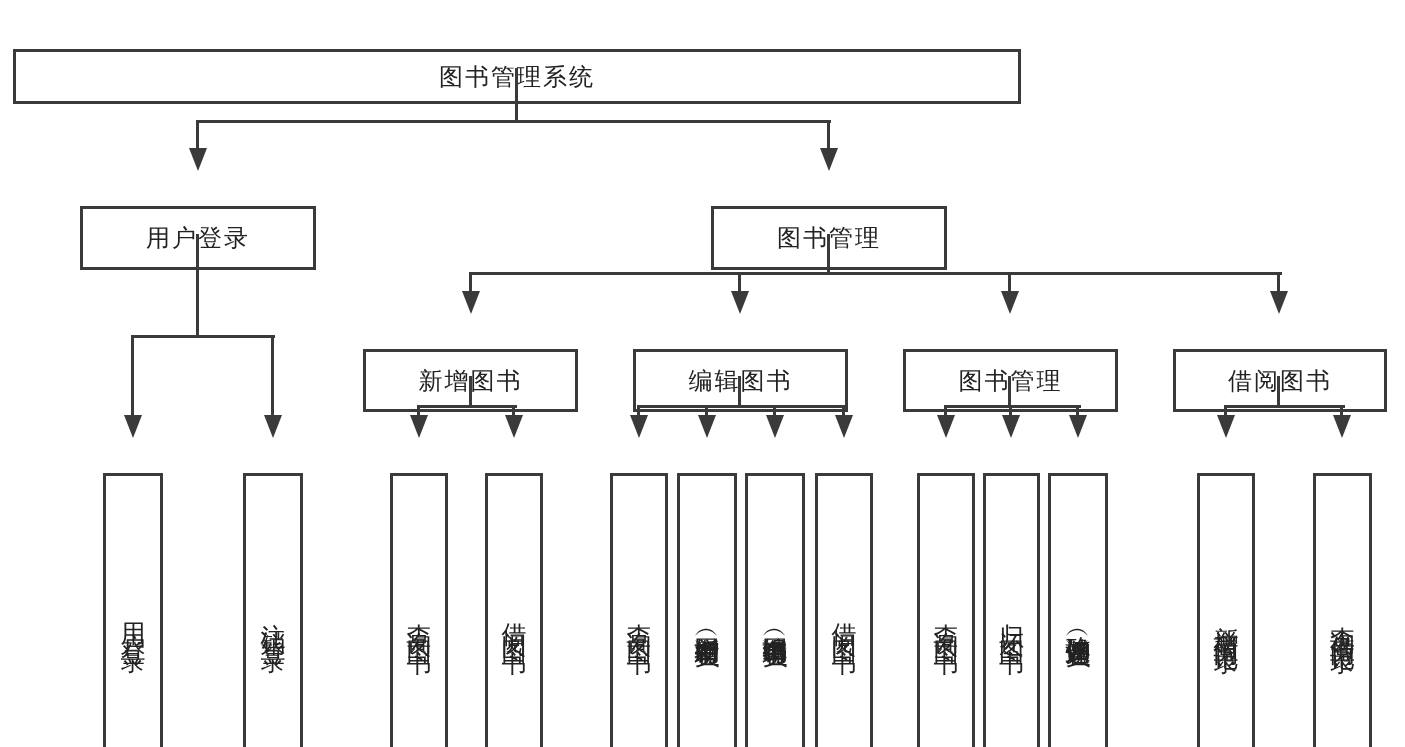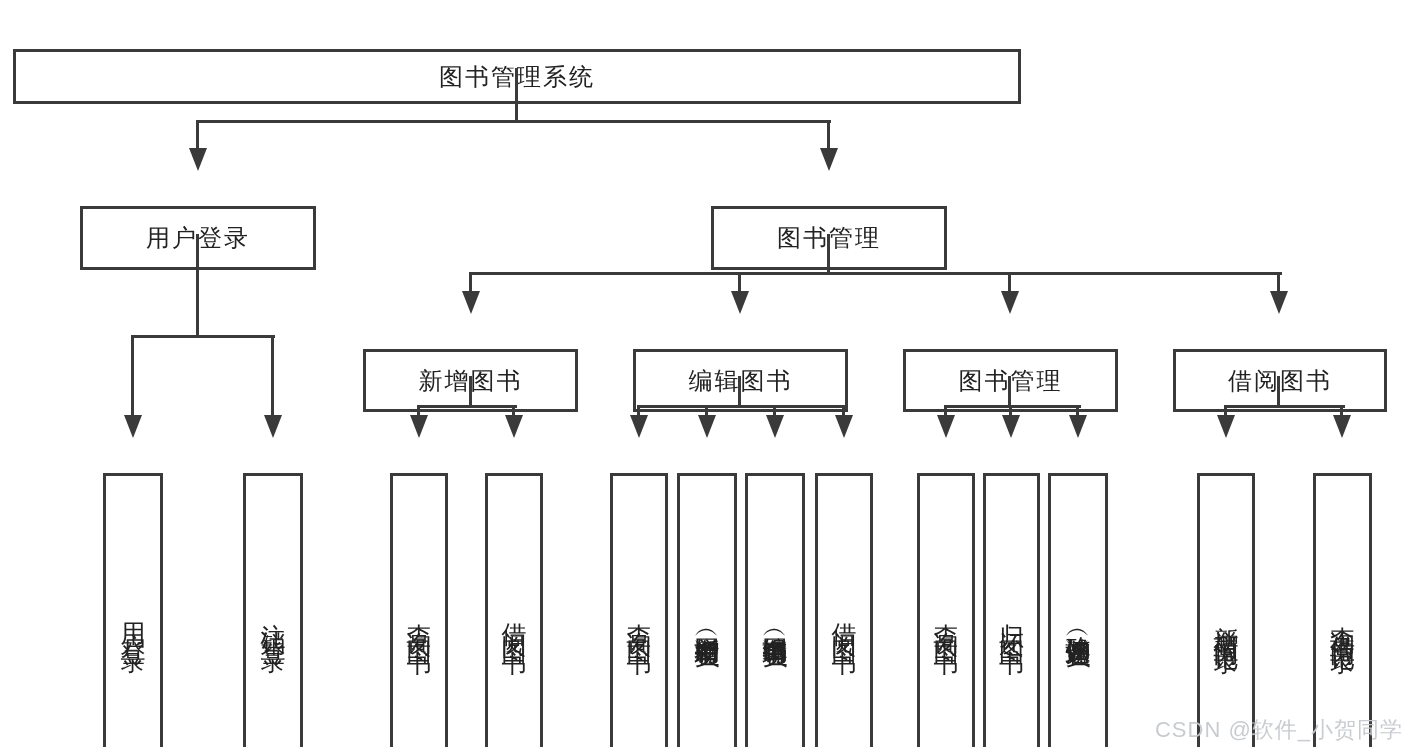--- a/index.html
+++ b/index.html
@@ -140,15 +140,14 @@
   <div class="vline" style="left:1076px;top:405px;height:12px"></div>
   <div class="arrow" style="left:1069px;top:415px"></div>
 
   <div class="vline" style="left:1277px;top:376px;height:32px"></div>
   <div class="hline" style="left:1224px;top:405px;width:121px"></div>
   <div class="vline" style="left:1224px;top:405px;height:12px"></div>
   <div class="arrow" style="left:1217px;top:415px"></div>
   <div class="vline" style="left:1340px;top:405px;height:12px"></div>
   <div class="arrow" style="left:1333px;top:415px"></div>
 
-  <div class="watermark">CSDN @软件_小贺同学</div>
 
 </div>
 
 </body></html>

